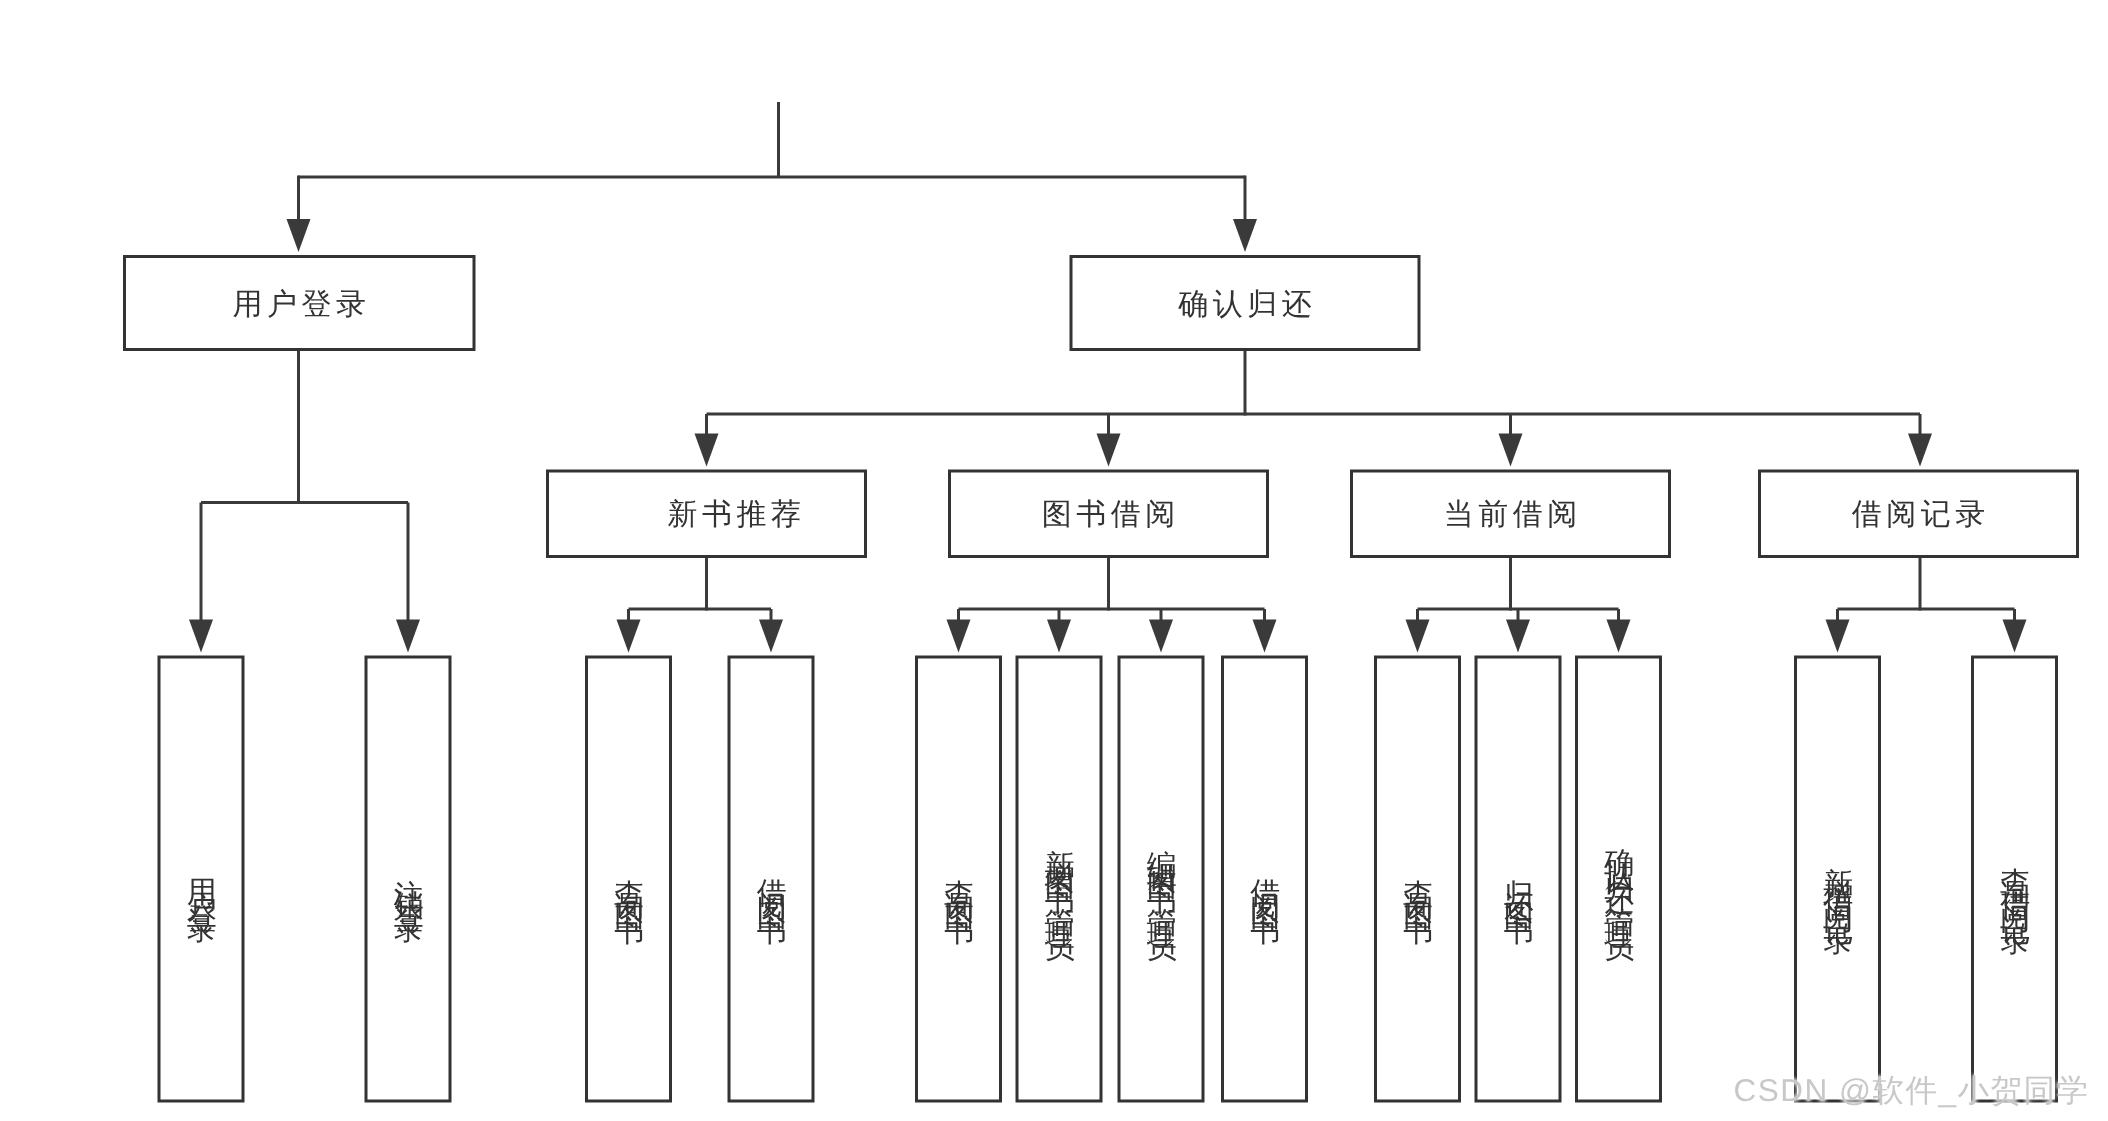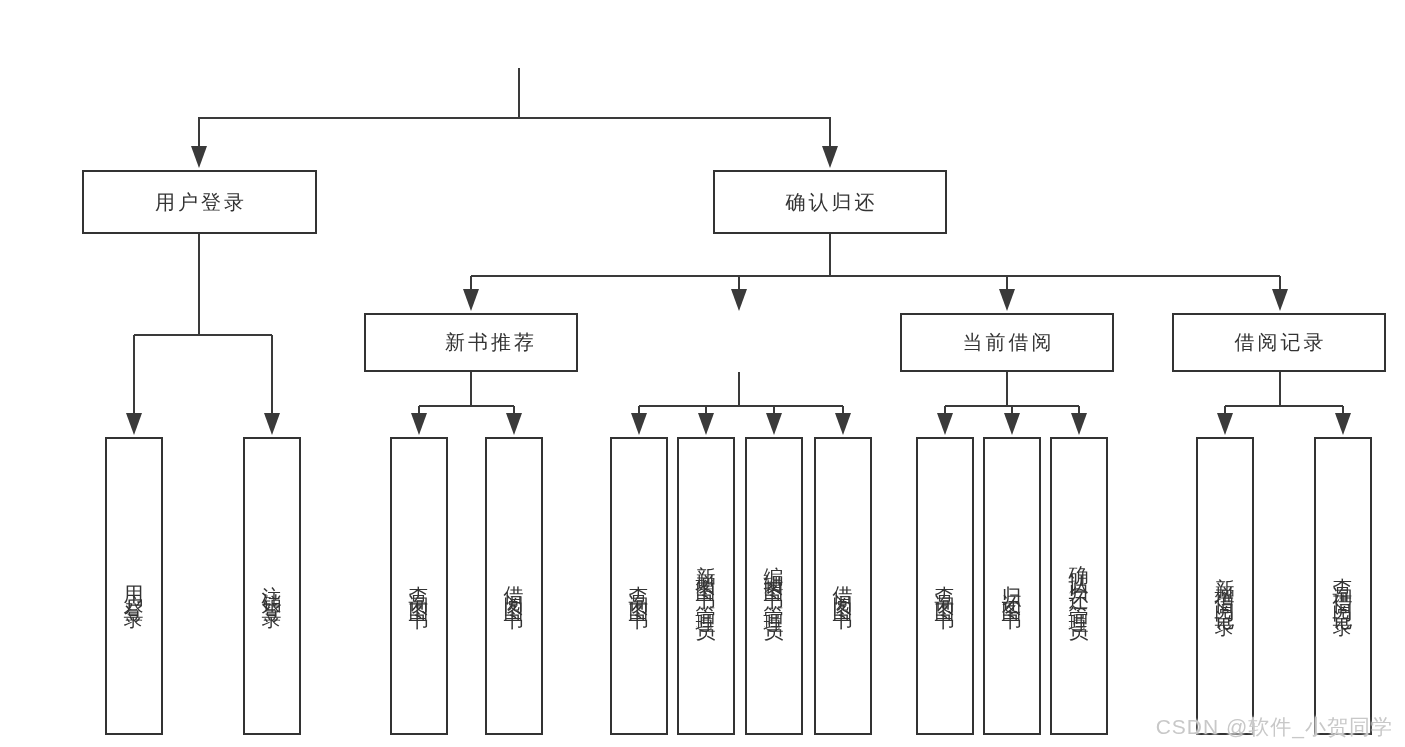--- a/index.html
+++ b/index.html
@@ -128,20 +128,23 @@
   <div class="node h-node n-login">
     <span>用户登录</span>
   </div>
   <div class="node h-node n-bookmgmt">
     <span>确认归还</span>
   </div>
 
   <div class="node h-node n-newbook">
     <span>新书推荐</span>
   </div>
+  <div class="node h-node n-borrow">
+    <span>图书借阅</span>
+  </div>
   <div class="node h-node n-current">
     <span>当前借阅</span>
   </div>
   <div class="node h-node n-records">
     <span>借阅记录</span>
   </div>
 
   <div class="node v-node leaf lf-1a">
     <span>用户登录</span>
   </div>

